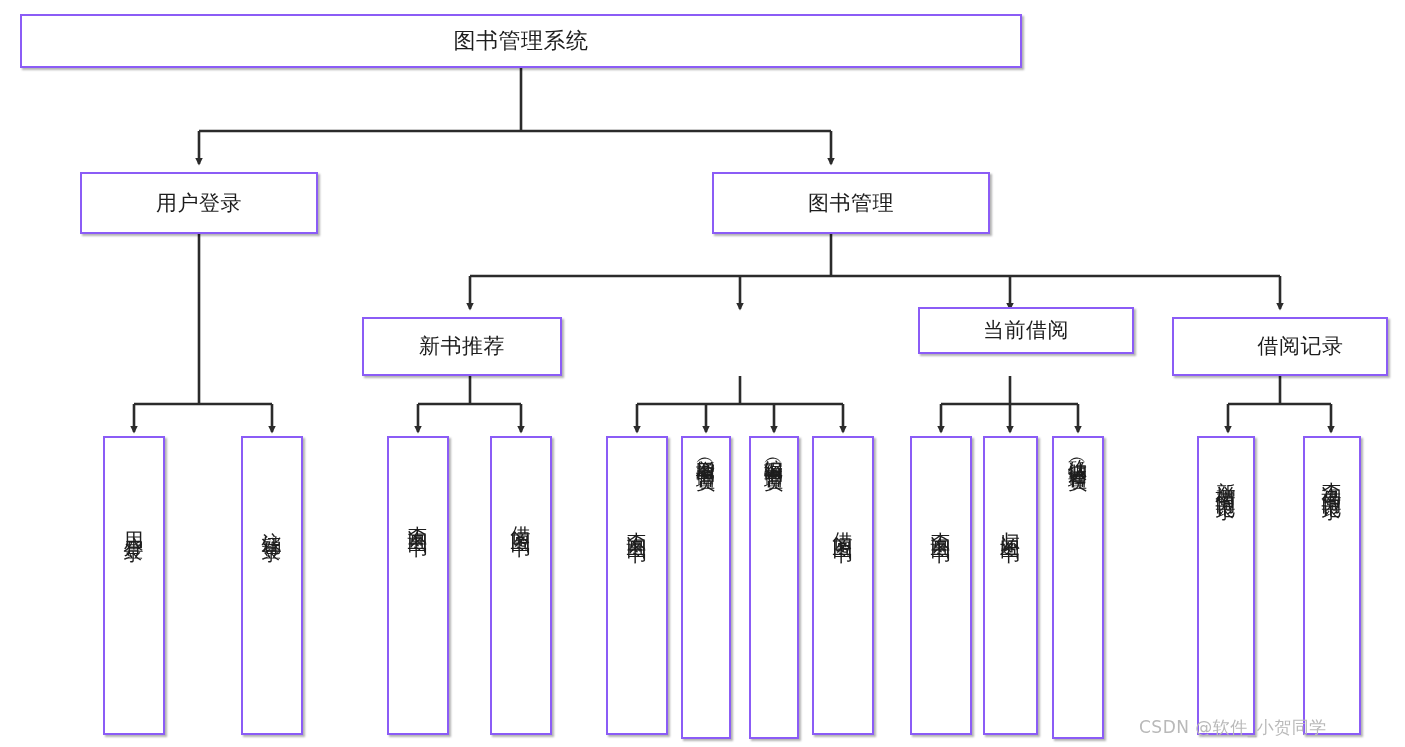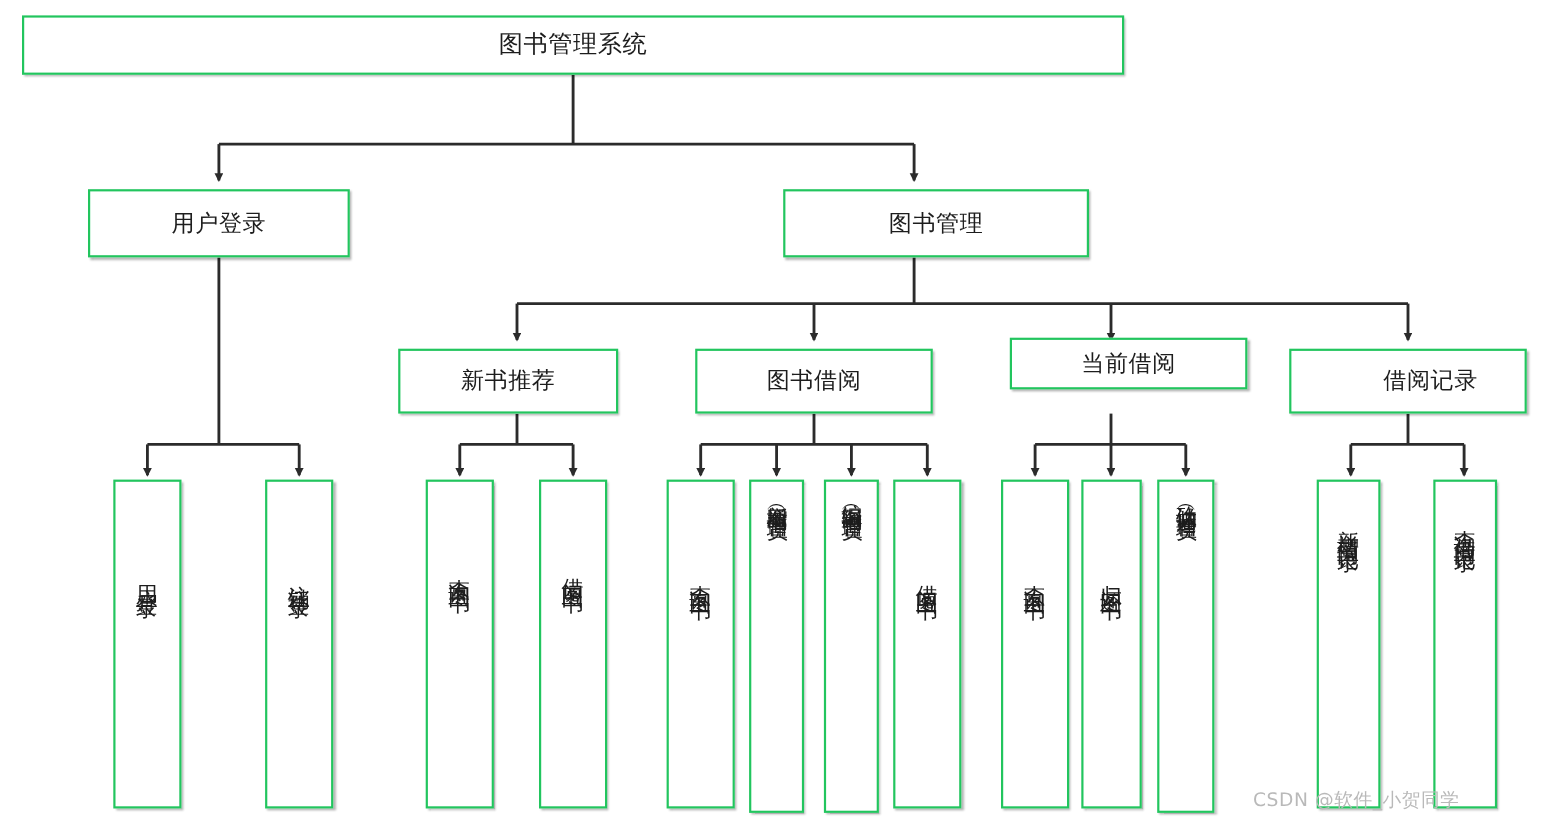--- a/index.html
+++ b/index.html
@@ -22,21 +22,21 @@
     left: 0;
     top: 0;
     width: 1405px;
     height: 747px;
     pointer-events: none;
   }
   .node {
     position: absolute;
     box-sizing: border-box;
     background: #ffffff;
-    border: 2px solid #22c55e;
+    border: 2px solid #8b5cf6;
     box-shadow: 2px 2px 2px rgba(0,0,0,0.30);
     display: flex;
     align-items: center;
     justify-content: center;
     color: #1d1d1d;
   }
   .node .label {
     display: block;
     text-align: center;
     line-height: 1.28;
@@ -137,23 +137,20 @@
   <div class="node horiz" style="left:80px; top:172px; width:238px; height:62px;">
     <span class="label">用户登录</span>
   </div>
   <div class="node horiz" style="left:712px; top:172px; width:278px; height:62px;">
     <span class="label">图书管理</span>
   </div>
 
   <div class="node horiz" style="left:362px; top:317px; width:200px; height:59px;">
     <span class="label">新书推荐</span>
   </div>
-  <div class="node horiz" style="left:632px; top:317px; width:216px; height:59px;">
-    <span class="label">图书借阅</span>
-  </div>
   <div class="node horiz" style="left:902px; top:307px; width:216px; height:47px;margin-left:16px;">
     <span class="label">当前借阅</span>
   </div>
   <div class="node horiz" style="left:1172px; top:317px; width:216px; height:59px;padding-left:41px;">
     <span class="label">借阅记录</span>
   </div>
 
   <div class="node vert" style="left:103px; top:436px; width:62px; height:299px; padding-top:78px;">
     <span class="label">用户登录</span>
   </div>

